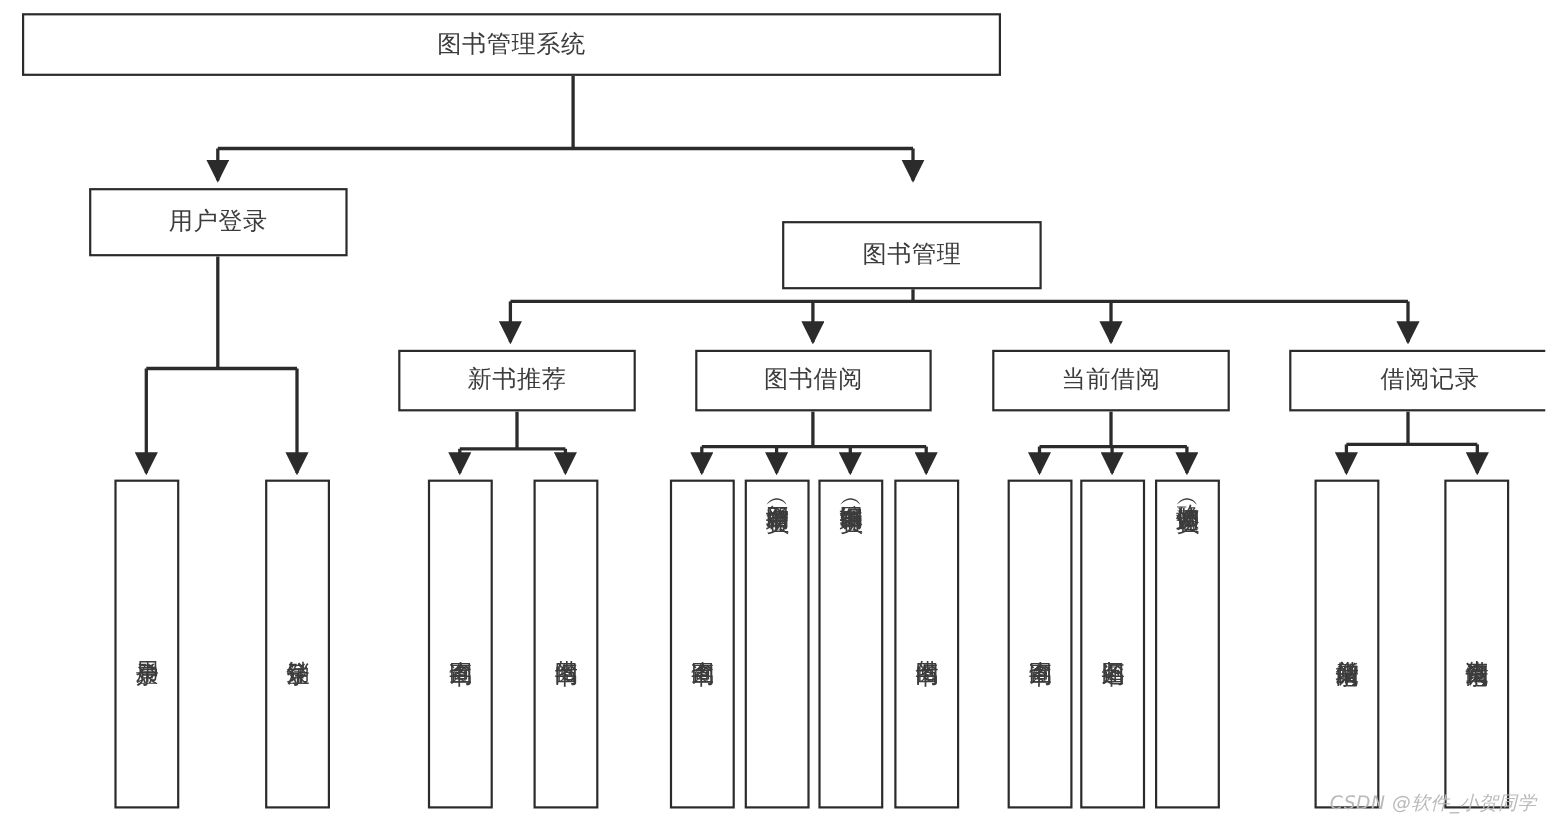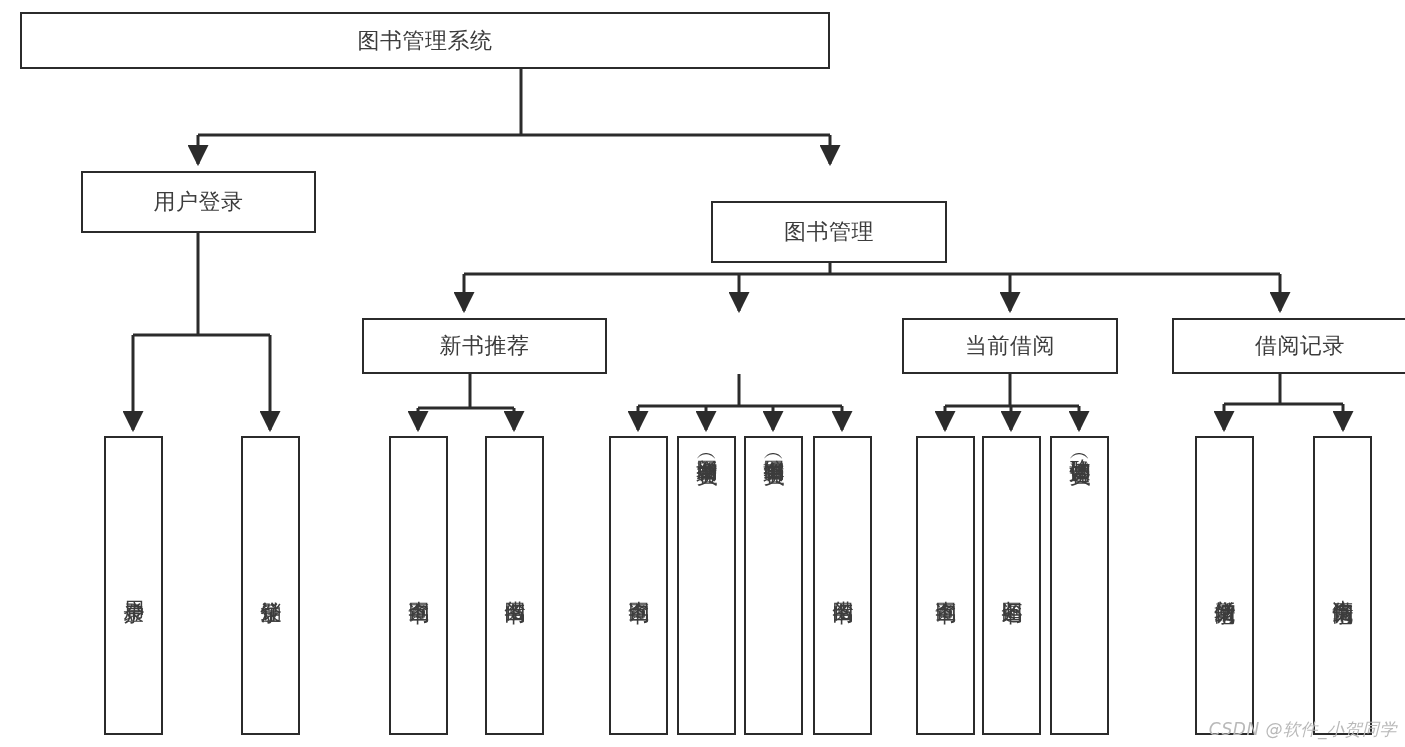--- a/index.html
+++ b/index.html
@@ -124,33 +124,36 @@
       <path d="M 1011 406 L 1011 430" marker-end="url(#arrow)"></path>
       <path d="M 1079 406 L 1079 430" marker-end="url(#arrow)"></path>
 
       <path d="M 1280 374 L 1280 404"></path>
       <path d="M 1224 404 L 1343 404"></path>
       <path d="M 1224 404 L 1224 430" marker-end="url(#arrow)"></path>
       <path d="M 1343 404 L 1343 430" marker-end="url(#arrow)"></path>
     </g>
   </svg>
 
-  <div class="node h" style="left:20px; top:12px; width:810px; height:57px;">
+  <div class="node h" style="left:20px; top:12px; width:890px; height:57px;">
     <span class="node-label">图书管理系统</span>
   </div>
 
   <div class="node h" style="left:81px; top:171px; width:235px; height:62px;">
     <span class="node-label">用户登录</span>
   </div>
   <div class="node h" style="left:711px; top:171px; width:236px; height:62px;margin-top:30px;">
     <span class="node-label">图书管理</span>
   </div>
 
-  <div class="node h" style="left:362px; top:318px; width:245px; height:56px;justify-content:center;">
+  <div class="node h" style="left:362px; top:318px; width:216px; height:56px;justify-content:center;">
     <span class="node-label">新书推荐</span>
+  </div>
+  <div class="node h" style="left:632px; top:318px; width:215px; height:56px;">
+    <span class="node-label">图书借阅</span>
   </div>
   <div class="node h" style="left:902px; top:318px; width:216px; height:56px;">
     <span class="node-label">当前借阅</span>
   </div>
   <div class="node h" style="left:1172px; top:318px; width:256px; height:56px;">
     <span class="node-label">借阅记录</span>
   </div>
 
   <div class="node v centered" style="left:104px; top:436px; width:59px; height:299px;">
     <span class="node-label">用户登录</span>

